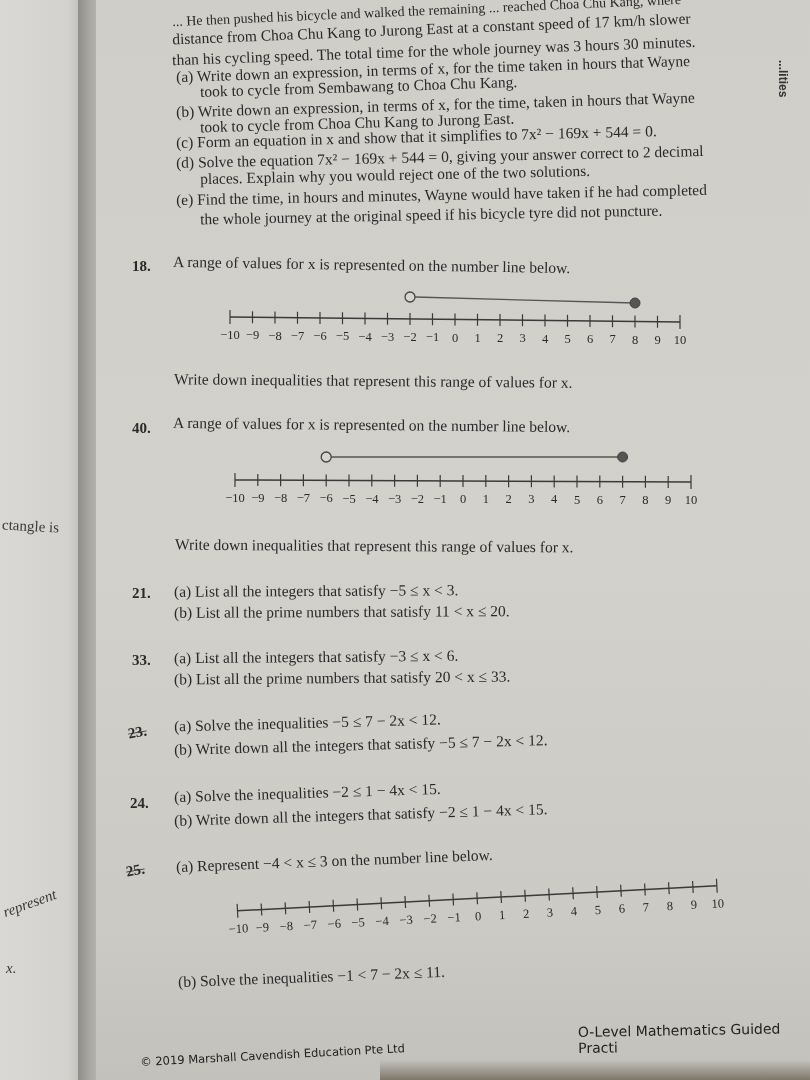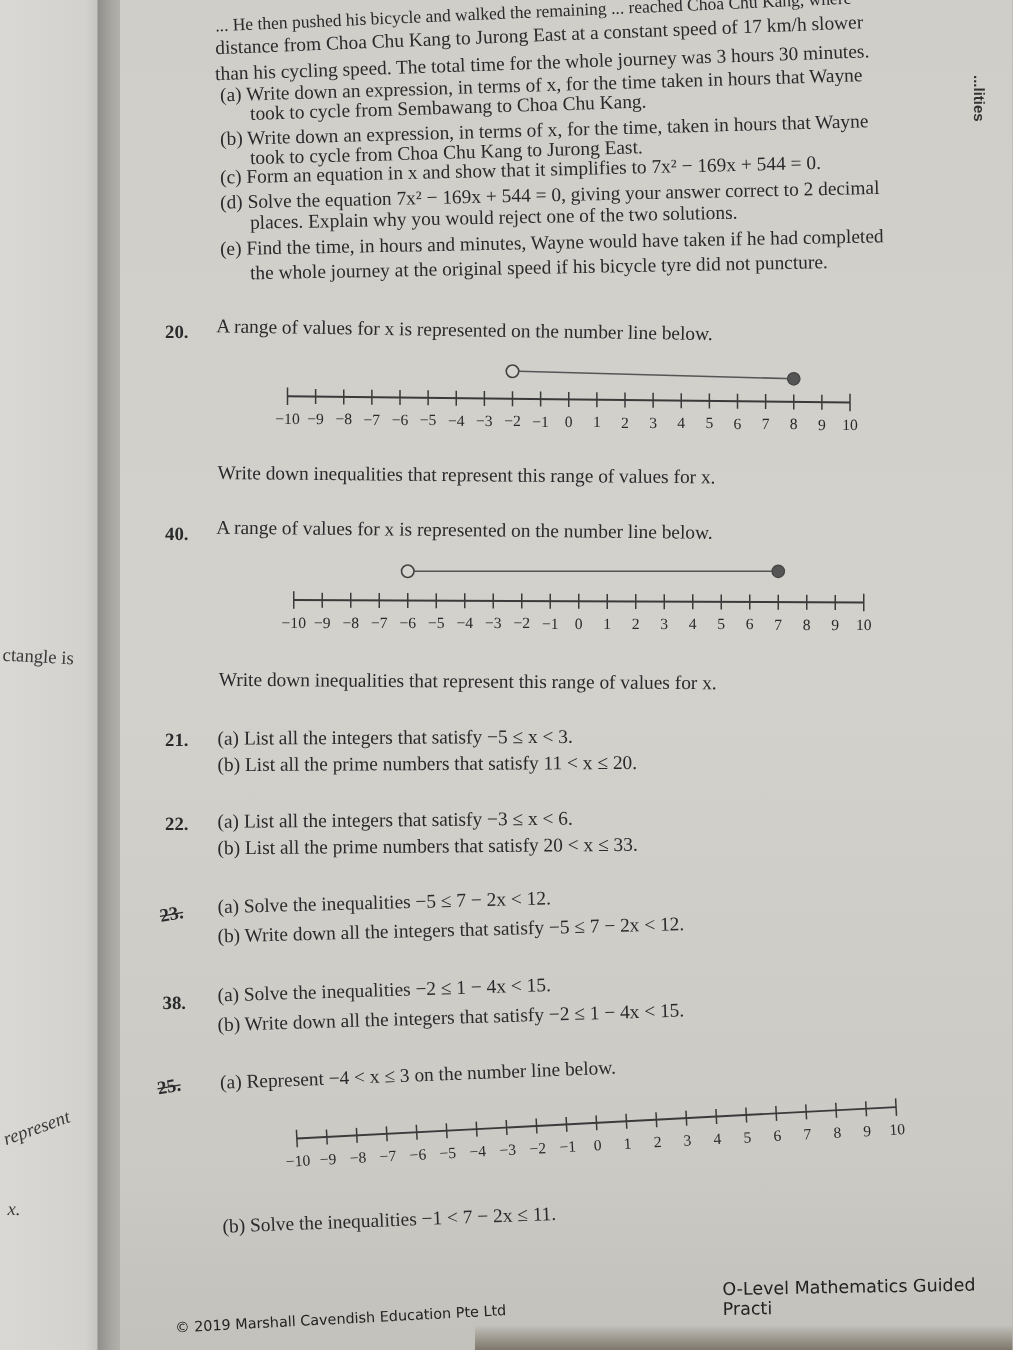--- a/index.html
+++ b/index.html
@@ -83,21 +83,21 @@
     <div class="line" style="left:200px;top:166px;transform:rotate(-1.2deg);">places. Explain why you would reject one of the two solutions.</div>
 
     <div class="line" style="left:176px;top:186px;transform:rotate(-1.1deg);">
       <span>(e)</span>
       <span>Find the time, in hours and minutes, Wayne would have taken if he had completed</span>
     </div>
     <div class="line" style="left:200px;top:206px;transform:rotate(-1.1deg);">the whole journey at the original speed if his bicycle tyre did not puncture.</div>
   </div>
 
   <div>
-    <div class="qnum" style="left:132px;top:258px;">20.</div>
+    <div class="qnum" style="left:132px;top:258px;">18.</div>
     <div class="line" style="left:173px;top:256px;transform:rotate(0.9deg);">A range of values for x is represented on the number line below.</div>
     <svg class="numline" style="left:205px;top:285px;" width="500" height="70">
       <g id="nl19">
           <line x1="25" y1="32" x2="475" y2="37" stroke="#3a3a3a" stroke-width="1.5"></line>
           <line x1="25" y1="25" x2="25" y2="39" stroke="#3a3a3a" stroke-width="1.2"></line>
           <text x="25" y="54" text-anchor="middle" font-size="12.5" fill="#2a2a2c" font-family="Liberation Serif, serif">−10</text>
           <line x1="47.5" y1="26.25" x2="47.5" y2="38.25" stroke="#3a3a3a" stroke-width="1.2"></line>
           <text x="47.5" y="54.25" text-anchor="middle" font-size="12.5" fill="#2a2a2c" font-family="Liberation Serif, serif">−9</text>
           <line x1="70" y1="26.5" x2="70" y2="38.5" stroke="#3a3a3a" stroke-width="1.2"></line>
           <text x="70" y="54.5" text-anchor="middle" font-size="12.5" fill="#2a2a2c" font-family="Liberation Serif, serif">−8</text>
@@ -201,33 +201,33 @@
     <div class="line" style="left:175px;top:537px;transform:rotate(0.4deg);">Write down inequalities that represent this range of values for x.</div>
   </div>
 
   <div>
     <div class="qnum" style="left:132px;top:585px;font-family:Liberation Serif, serif;">21.</div>
     <div class="line" style="left:174px;top:582px;transform:rotate(-0.3deg);">(a) List all the integers that satisfy −5 ≤ x &lt; 3.</div>
     <div class="line" style="left:174px;top:603px;transform:rotate(-0.3deg);">(b) List all the prime numbers that satisfy 11 &lt; x ≤ 20.</div>
   </div>
 
   <div>
-    <div class="qnum" style="left:132px;top:652px;">22.</div>
+    <div class="qnum" style="left:132px;top:652px;">33.</div>
     <div class="line" style="left:174px;top:648px;transform:rotate(-0.5deg);">(a) List all the integers that satisfy −3 ≤ x &lt; 6.</div>
     <div class="line" style="left:174px;top:669px;transform:rotate(-0.5deg);">(b) List all the prime numbers that satisfy 20 &lt; x ≤ 33.</div>
   </div>
 
   <div>
     <div class="qnum strike" style="left:128px;top:724px;transform:rotate(-10deg);">23.</div>
     <div class="line" style="left:174px;top:714px;transform:rotate(-1.5deg);">(a) Solve the inequalities −5 ≤ 7 − 2x &lt; 12.</div>
     <div class="line" style="left:174px;top:736px;transform:rotate(-1.5deg);">(b) Write down all the integers that satisfy −5 ≤ 7 − 2x &lt; 12.</div>
   </div>
 
   <div>
-    <div class="qnum" style="left:130px;top:795px;">38.</div>
+    <div class="qnum" style="left:130px;top:795px;">24.</div>
     <div class="line" style="left:174px;top:784px;transform:rotate(-1.8deg);">(a) Solve the inequalities −2 ≤ 1 − 4x &lt; 15.</div>
     <div class="line" style="left:174px;top:806px;transform:rotate(-1.8deg);">(b) Write down all the integers that satisfy −2 ≤ 1 − 4x &lt; 15.</div>
   </div>
 
   <div>
     <div class="qnum strike" style="left:126px;top:862px;transform:rotate(-10deg);">25.</div>
     <div class="line" style="left:176px;top:852px;transform:rotate(-2.2deg);">(a) Represent −4 &lt; x ≤ 3 on the number line below.</div>
     <svg class="numline" style="left:215px;top:862px;transform:rotate(-3deg);transform-origin:left center;" width="520" height="80">
       <g id="nl25">
           <line x1="22" y1="50" x2="502" y2="50" stroke="#3a3a3a" stroke-width="1.5"></line>

